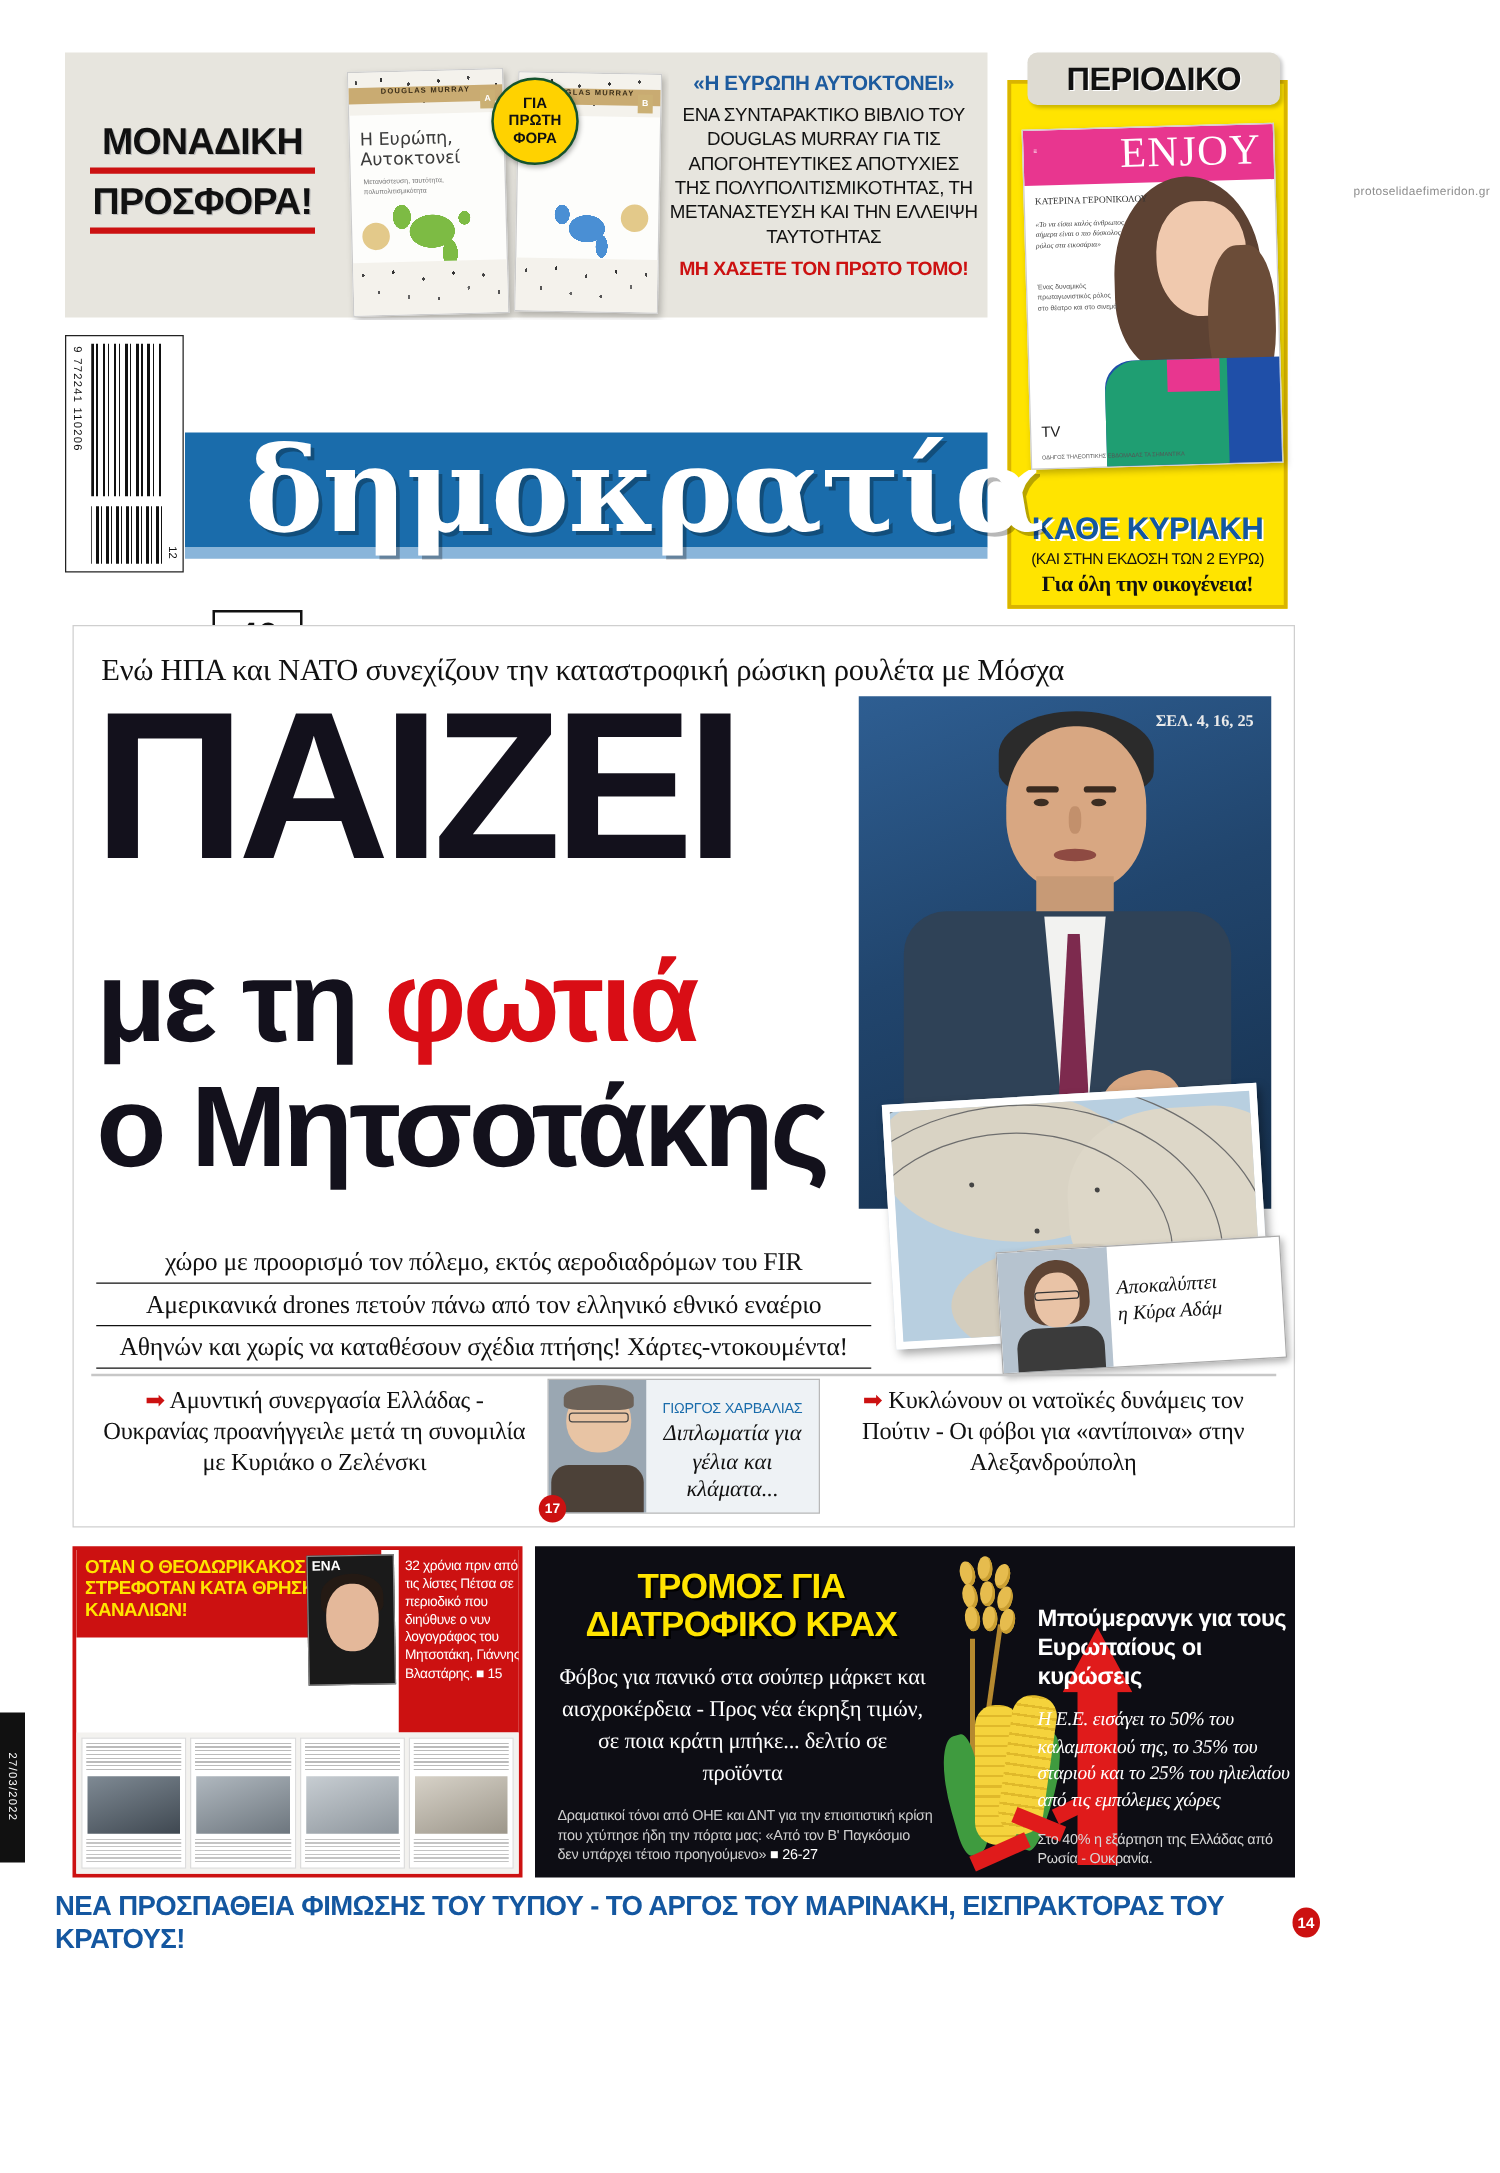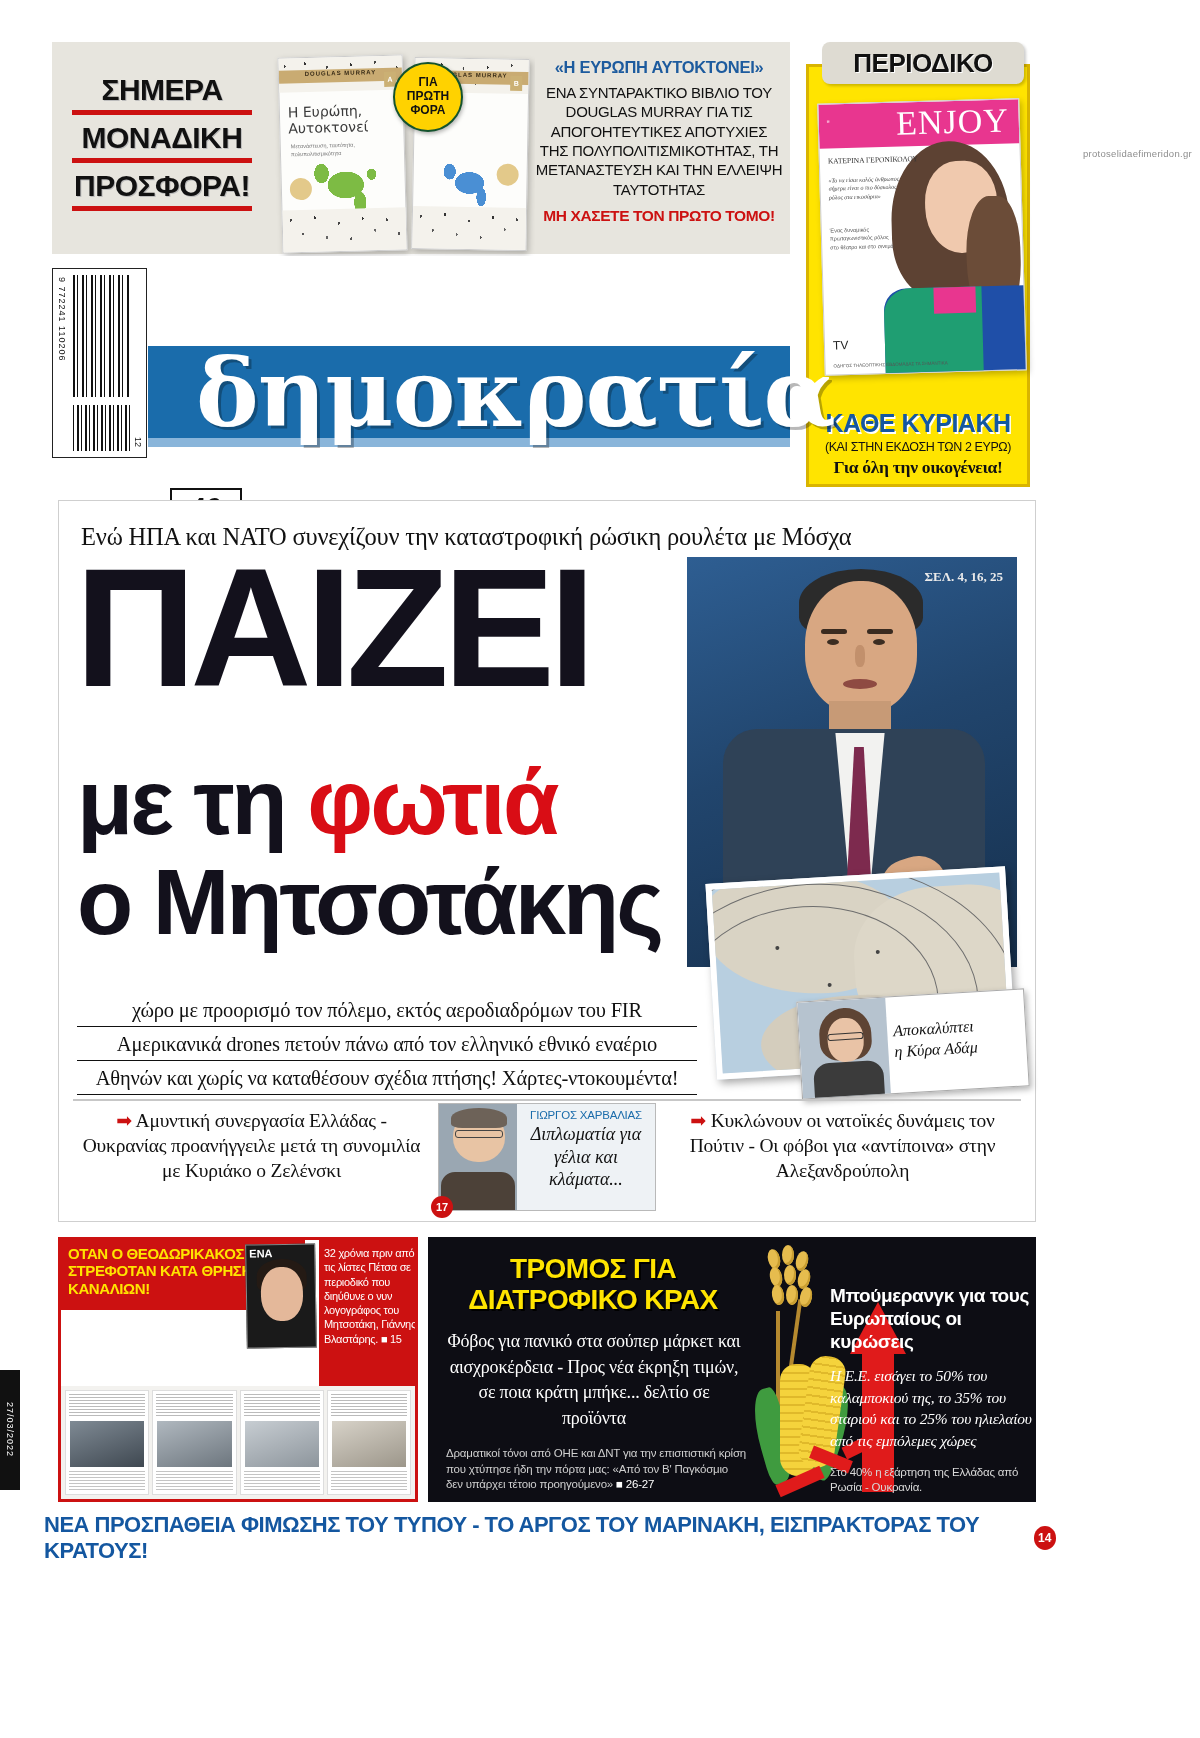--- a/index.html
+++ b/index.html
@@ -257,21 +257,21 @@
     margin:2px 8px 0 8px; display:flex; }
   .cc-ph { width:78px; background:#9aa7b2; position:relative; overflow:hidden; }
   .cc-head { position:absolute; left:14px; top:8px; width:52px; height:50px;
     background:#e8c4a4; border-radius:48%; }
   .cc-hair { position:absolute; left:12px; top:4px; width:56px; height:20px;
     background:#6d6258; border-radius:50% 50% 20% 20%; }
   .cc-gl { position:absolute; left:16px; top:26px; width:48px; height:8px;
     border:1.5px solid #444; border-radius:3px; }
   .cc-body { position:absolute; left:2px; bottom:0; width:74px; height:38px;
     background:#4c4138; border-radius:14px 14px 0 0; }
-  .cc-txt { flex:1; padding:5px 6px; text-align:center; }
+  .cc-txt { flex:1; padding:17px 6px; text-align:center; }
   .cc-name { font-size:11.5px; color:#1a6cab; letter-spacing:-0.2px; }
   .cc-body-txt { font-family:"Liberation Serif", serif; font-style:italic;
     font-size:18px; color:#111; line-height:1.26; margin-top:2px; }
   .pagedot { position:absolute; left:-8px; bottom:-8px; width:22px; height:22px;
     border-radius:50%; background:#cc1111; color:#fff; font-size:11px; font-weight:bold;
     display:flex; align-items:center; justify-content:center; }
 
   
   .botleft { position:absolute; left:58px; top:1237px; width:360px; height:265px;
     border:3px solid #cc1111; background:#fff; overflow:hidden; }
@@ -347,24 +347,20 @@
 </style>
 </head>
 <body>
 
 <div class="page">
 
   <div class="topbanner"></div>
 
   <div class="offer">
     <div class="offer-line">
-      <span class="txt">ΣΗΜΕΡΑ</span>
-      <div class="rule"></div>
-    </div>
-    <div class="offer-line">
       <span class="txt">ΜΟΝΑΔΙΚΗ</span>
       <div class="rule"></div>
     </div>
     <div class="offer-line">
       <span class="txt">ΠΡΟΣΦΟΡΑ!</span>
       <div class="rule"></div>
     </div>
   </div>
 
   <div class="bookart">

